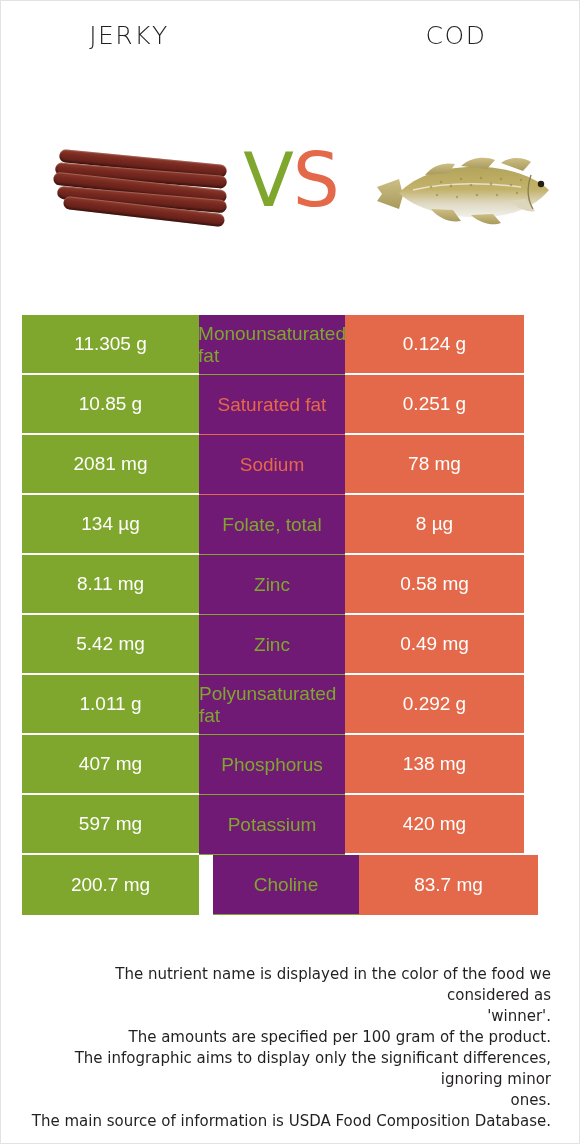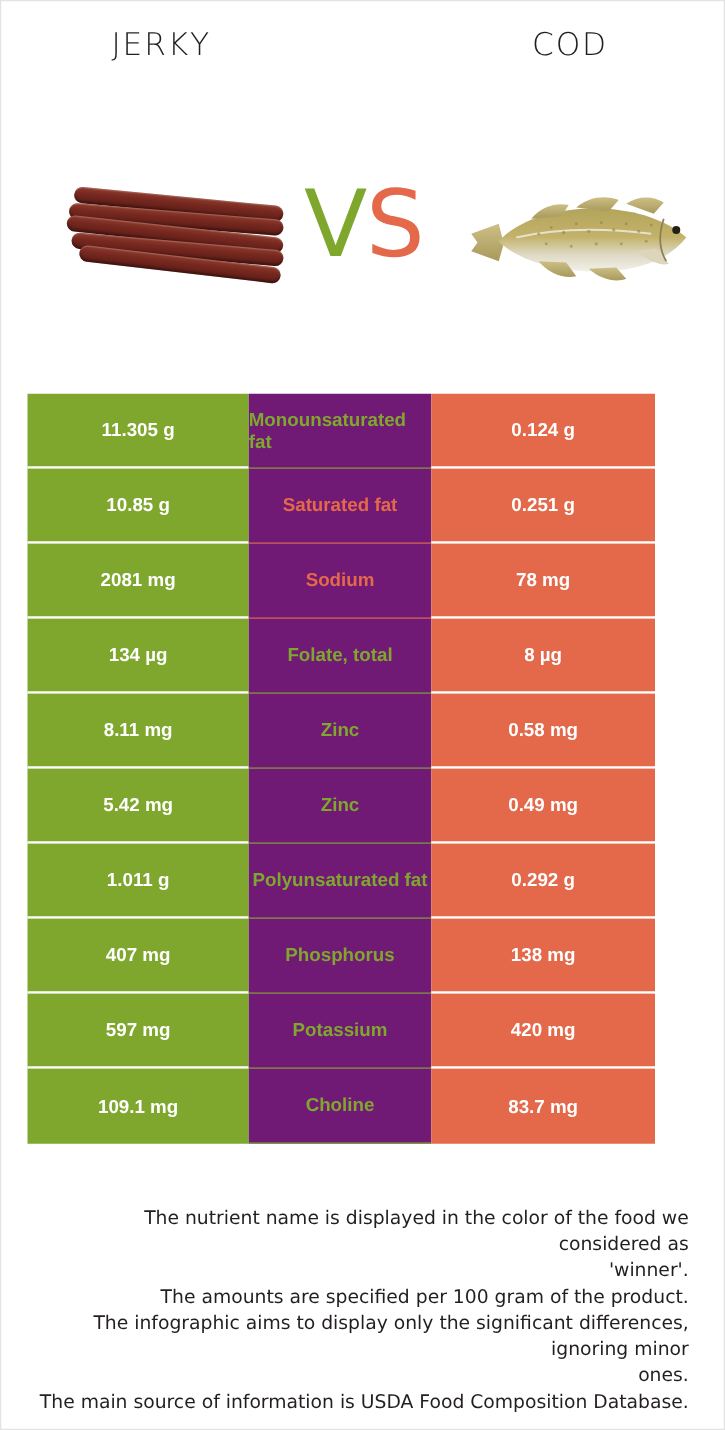--- a/index.html
+++ b/index.html
@@ -111,22 +111,22 @@
   }
   .row {
     display: flex;
     width: 538px;
     height: 60px;
   }
   .cell {
     display: flex;
     align-items: center;
     justify-content: center;
-    font-size: 15px;
-    font-weight: 700;
+    font-size: 19px;
+    font-weight: 400;
     box-sizing: border-box;
   }
   .cell.left {
     width: 177px;
     background: #7fa72e;
     color: #ffffff;
     border-bottom: 2px solid #ffffff;
   }
   .cell.mid {
     width: 146px;
@@ -137,21 +137,21 @@
     background: #e3694a;
     color: #ffffff;
     border-bottom: 2px solid #ffffff;
     text-align: right;
   }
   .row:last-child .cell.left,
   .row:last-child .cell.right { border-bottom: none; }
 
   .cell.mid.green { color: #7fa72e; border-bottom: 1px solid #7fa72e; }
   .cell.mid.red   { color: #e3694a; border-bottom: 1px solid #e3694a; }
-  .row:last-child .cell.mid { border-bottom: 1px solid #7fa72e; }
+  .row:last-child .cell.mid { border-bottom: 1px solid #7fa72e; margin-left: 14px; }
 
   
   .footer {
     position: absolute;
     left: 30px;
     top: 963px;
     width: 520px;
     text-align: right;
     font-size: 15px;
     line-height: 21px;
@@ -289,21 +289,21 @@
       <div class="cell right">138 mg</div>
     </div>
 
     <div class="row">
       <div class="cell left">597 mg</div>
       <div class="cell mid green">Potassium</div>
       <div class="cell right">420 mg</div>
     </div>
 
     <div class="row">
-      <div class="cell left">109.1 mg</div>
+      <div class="cell left">200.7 mg</div>
       <div class="cell mid green">Choline</div>
       <div class="cell right">83.7 mg</div>
     </div>
 
   </div>
 
   <div class="footer">
     <div>The nutrient name is displayed in the color of the food we considered as</div>
     <div>'winner'.</div>
     <div>The amounts are specified per 100 gram of the product.</div>

